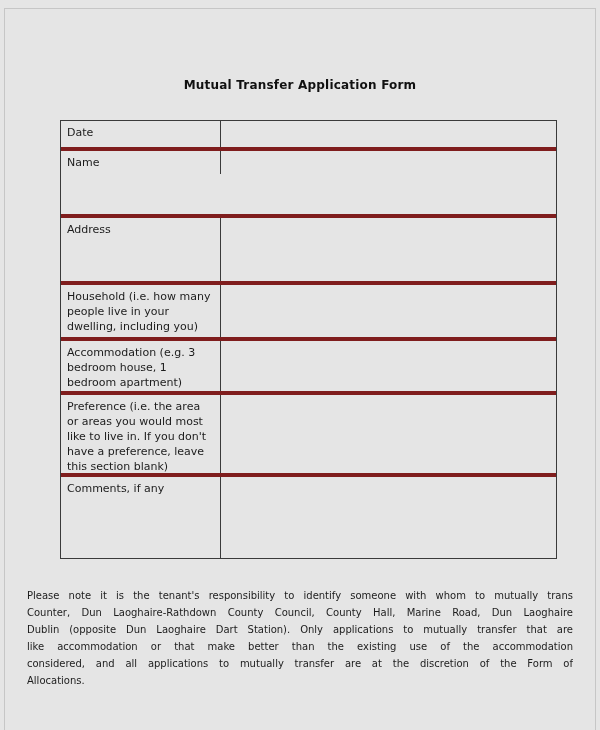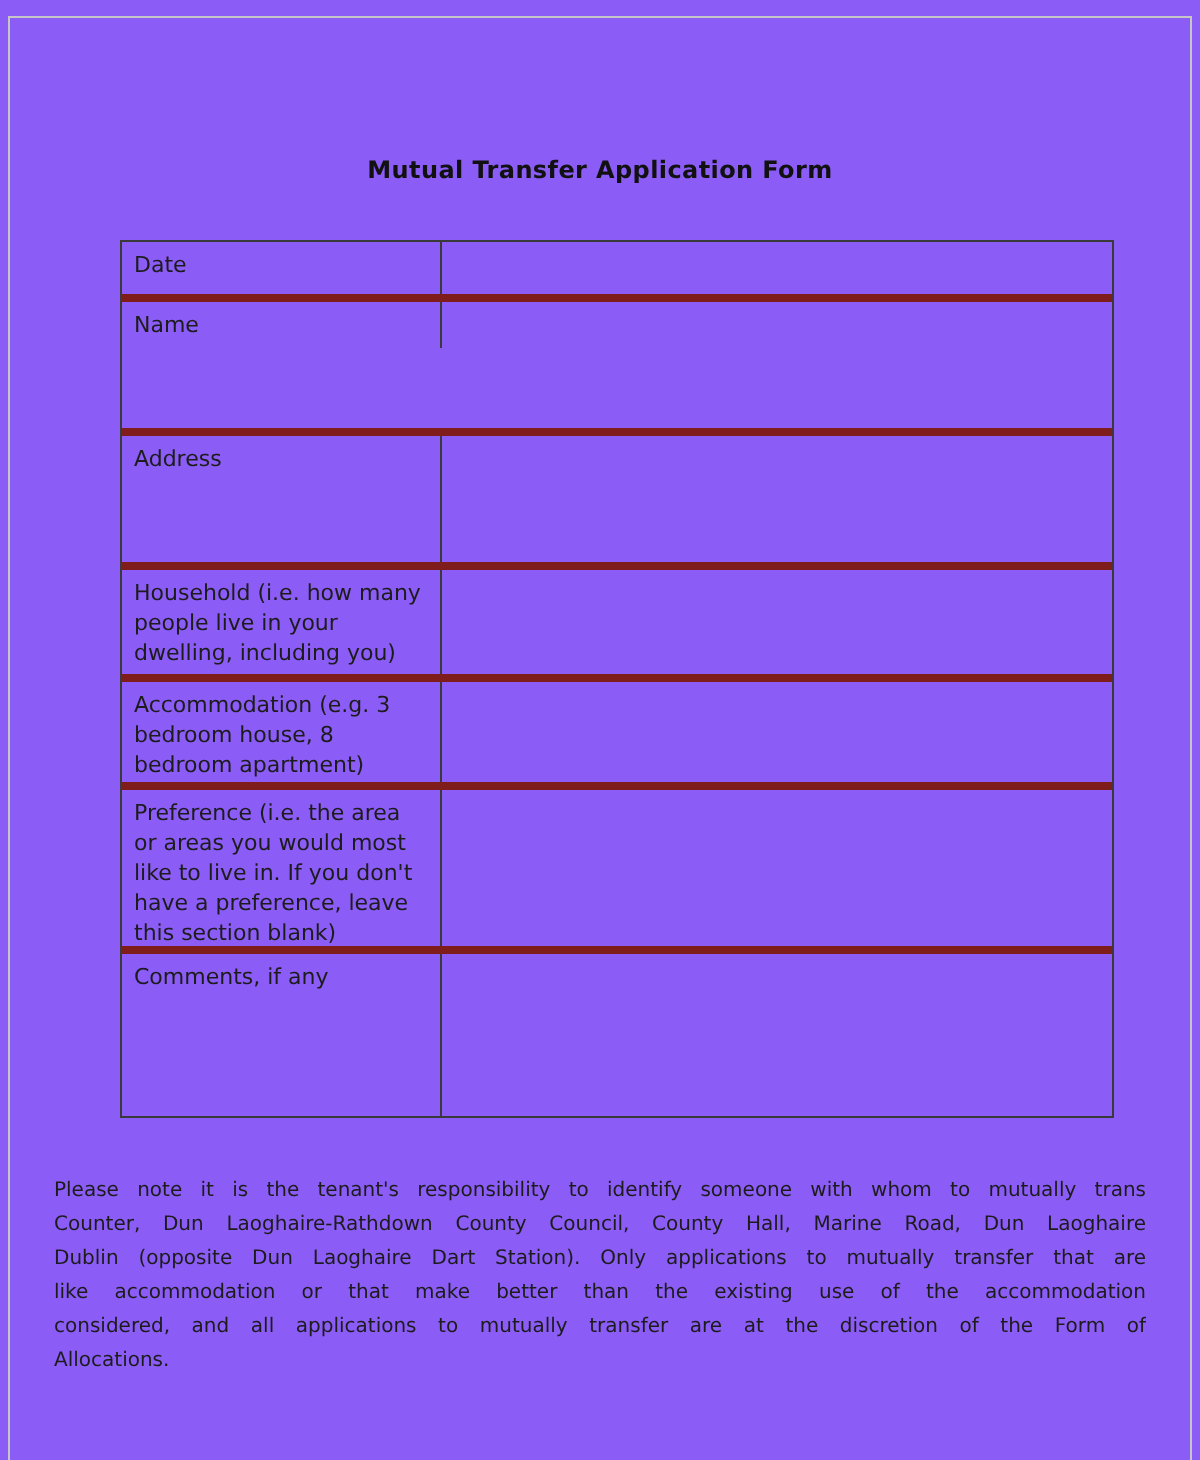--- a/index.html
+++ b/index.html
@@ -4,21 +4,21 @@
 <style>
   html, body {
     margin: 0;
     padding: 0;
     background: #ffffff;
   }
   .page {
     position: relative;
     width: 600px;
     height: 730px;
-    background: #8b5cf6;
+    background: #e5e5e5;
     overflow: hidden;
     font-family: "DejaVu Sans", "Liberation Sans", sans-serif;
     color: #1c1c1c;
   }
   .page-frame {
     position: absolute;
     top: 8px;
     left: 4px;
     right: 4px;
     bottom: 0;
@@ -114,21 +114,21 @@
       <div class="cell label">Address</div>
       <div class="cell value"></div>
     </div>
 
     <div class="form-row r-household">
       <div class="cell label">Household (i.e. how many people live in your dwelling, including you)</div>
       <div class="cell value"></div>
     </div>
 
     <div class="form-row r-accommodation">
-      <div class="cell label">Accommodation (e.g. 3 bedroom house, 8 bedroom apartment)</div>
+      <div class="cell label">Accommodation (e.g. 3 bedroom house, 1 bedroom apartment)</div>
       <div class="cell value"></div>
     </div>
 
     <div class="form-row r-preference">
       <div class="cell label">Preference (i.e. the area or areas you would most like to live in. If you don't have a preference, leave this section blank)</div>
       <div class="cell value"></div>
     </div>
 
 
     <div class="form-row r-comments">

